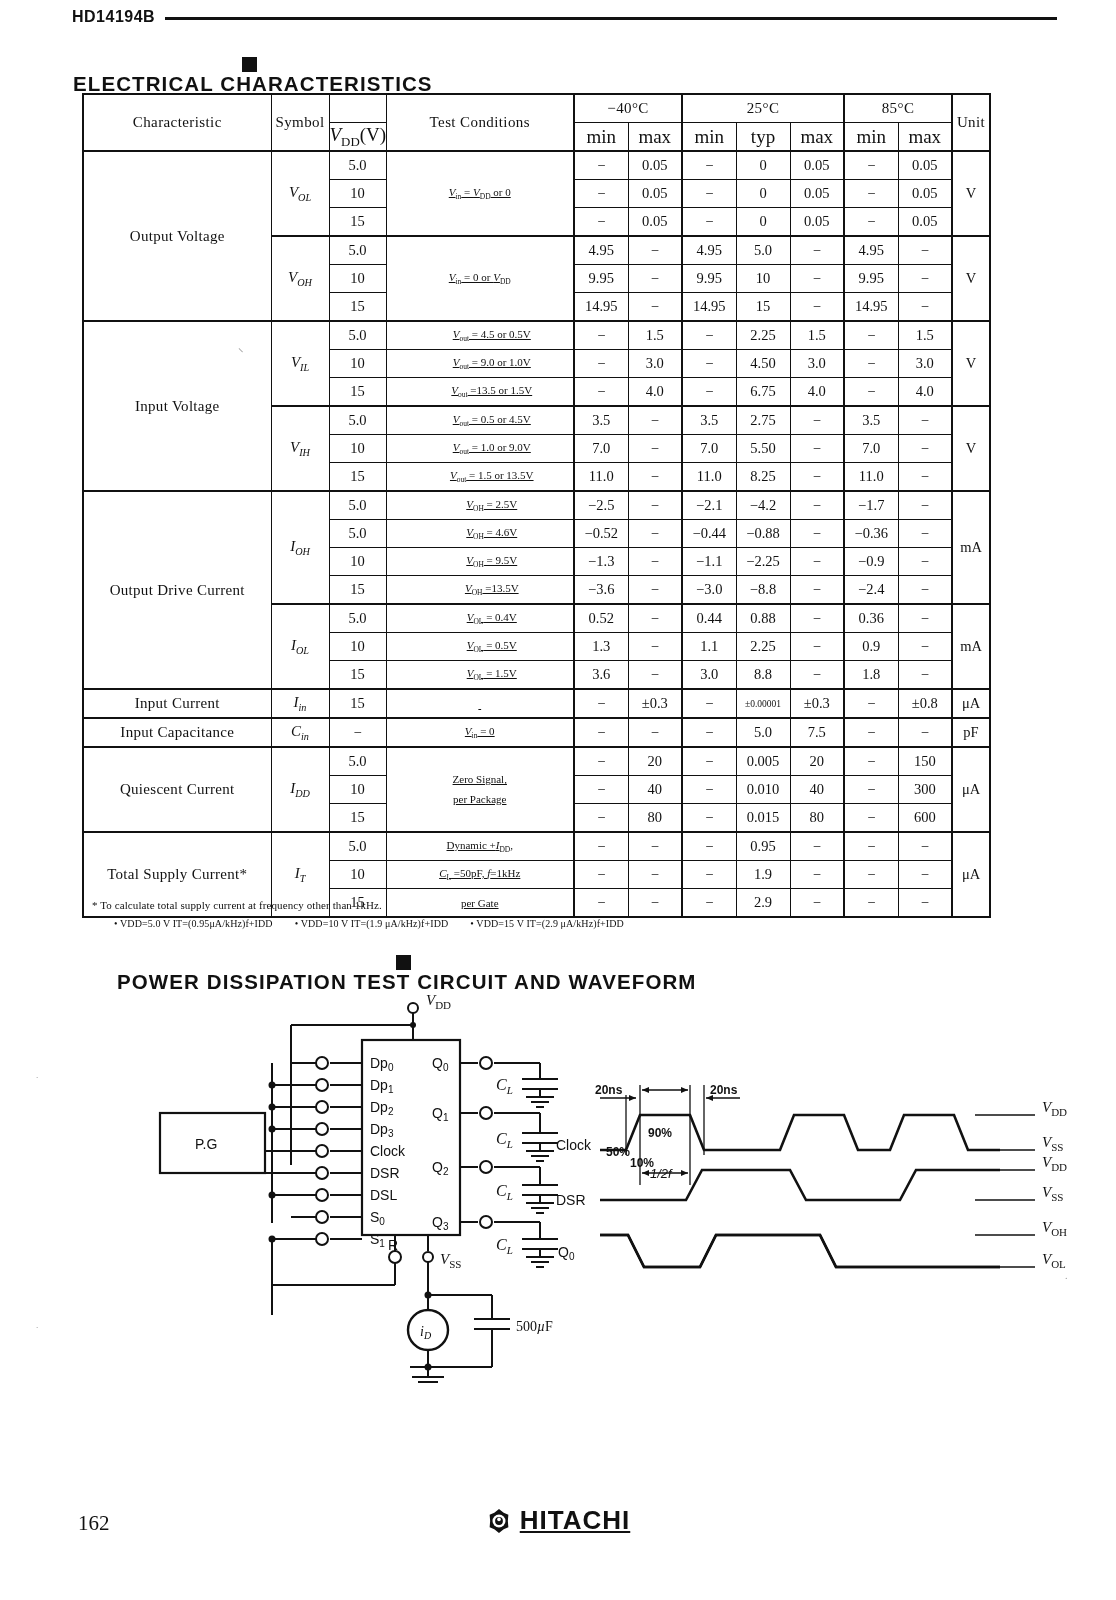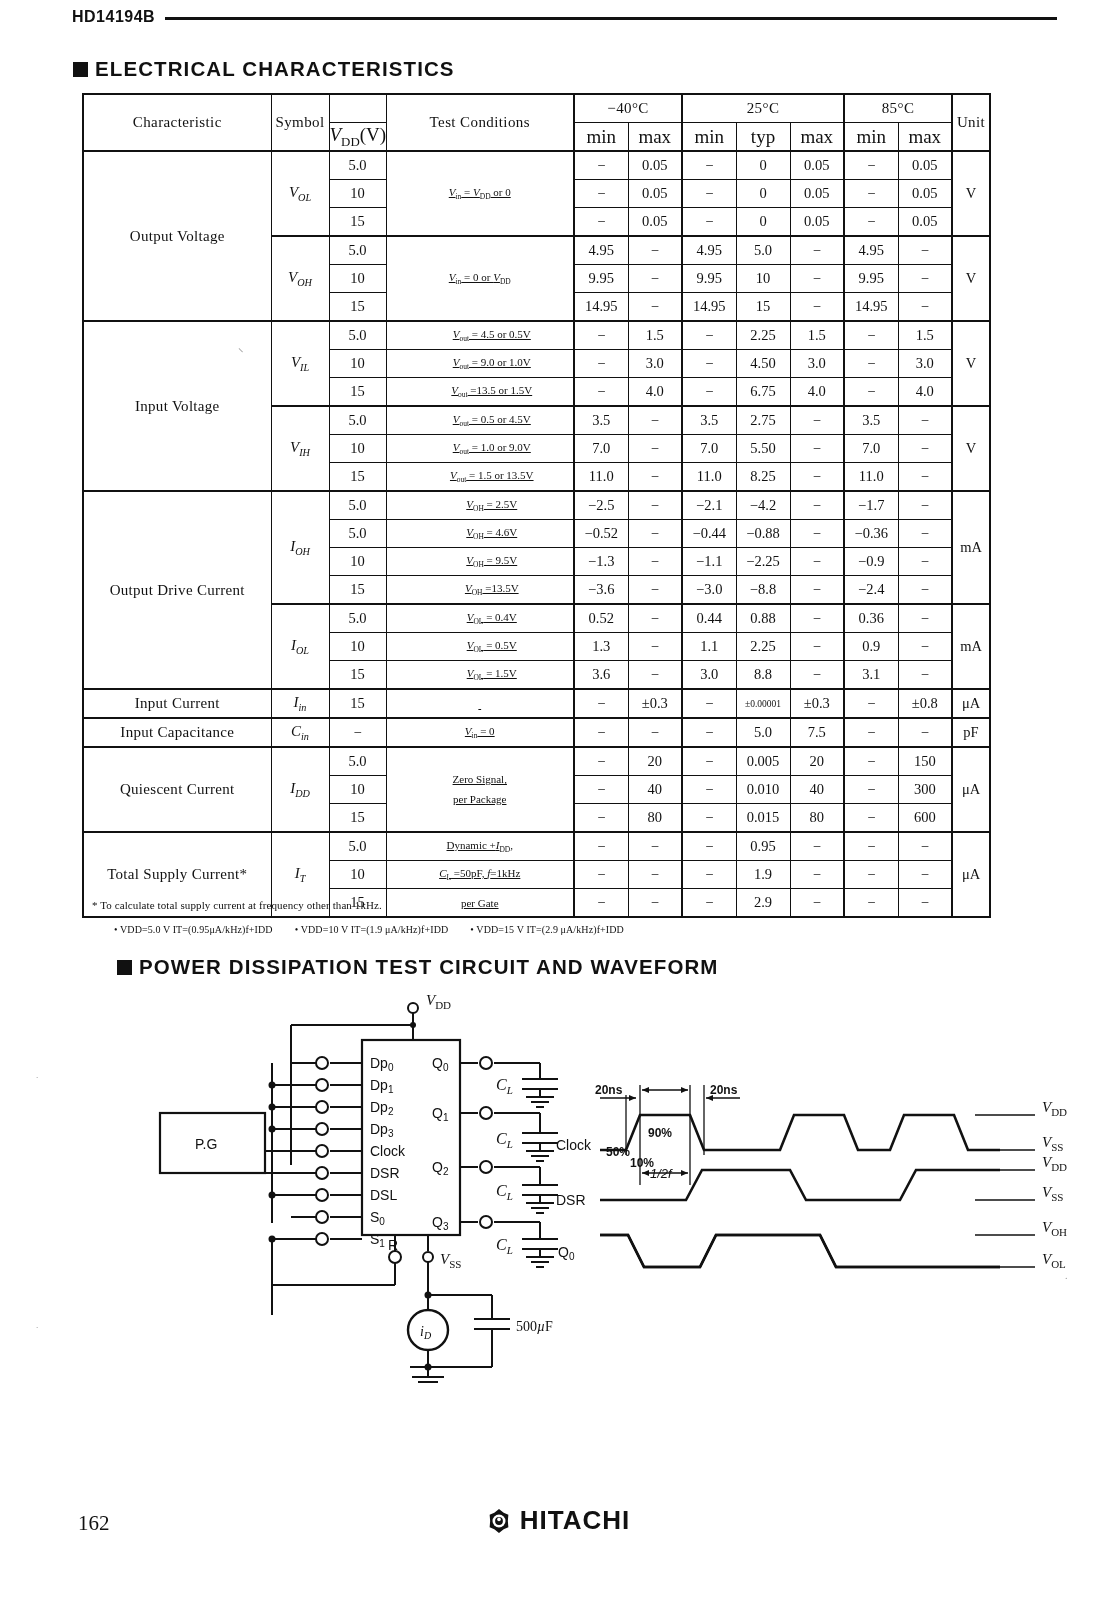--- a/index.html
+++ b/index.html
@@ -11,21 +11,21 @@
     position:relative;
     overflow:hidden;
   }
   .page { position:relative; width:1116px; height:1600px; }
 
   
   .pn-header { position:absolute; left:72px; top:8px; width:985px; display:flex; align-items:center; }
   .pn-header .pn { font-family:"Liberation Sans", sans-serif; font-weight:bold; font-size:16px; letter-spacing:.5px; white-space:nowrap; }
   .pn-header .rule { flex:1; height:3px; background:#111; margin-left:10px; margin-top:3px; }
 
-  .sec-head { position:absolute; font-family:"Liberation Sans", sans-serif; font-weight:bold; font-size:20.5px; letter-spacing:1.1px; display:flex; align-items:center; }
+  .sec-head { position:absolute; font-family:"Liberation Sans", sans-serif; font-weight:bold; font-size:20.5px; letter-spacing:1.1px; display:flex; align-items:center;flex-direction:column; }
   .sec-head .sq { width:15px; height:15px; background:#111; margin-right:7px; }
   #sec1 { left:73px; top:57px; }
   #sec2 { left:73px; top:955px;padding-left:44px; }
 
   
   .tbl-wrap { position:absolute; left:82px; top:93px; width:907px; }
   table.ec { border-collapse:collapse; width:907px; font-size:13.5px; font-family:"Liberation Serif", serif; table-layout:fixed; }
   table.ec td, table.ec th { border:1px solid #111; padding:0; text-align:center; font-weight:normal; vertical-align:middle; height:27px; }
   table.ec .thick-t { border-top:2.2px solid #111; }
   table.ec .thick-b { border-bottom:2.2px solid #111; }
@@ -38,30 +38,30 @@
   .cond { text-align:left; padding-left:17px; font-size:11px; white-space:nowrap;text-decoration:underline; }
   .cond.c2 { padding-left:24px; }
   .sym { font-style:italic; font-size:15px; }
   .num { font-size:14.5px; }
   .tiny { font-size:9.5px; }
   sub { font-size:.68em; }
   i.v { font-style:italic; }
 
   
   .fn { position:absolute; left:92px; top:897px; font-size:11px; line-height:1.55; letter-spacing:.1px; }
-  .fn .l2 { font-size:10px; margin-top:8px; }
+  .fn .l2 { font-size:10px; margin-top:2px; }
   .fn .l2 span.gap { display:inline-block; width:22px; }
 
   
   .fig { position:absolute; left:0px; top:985px; width:1116px; height:400px; }
   .fig svg { display:block; }
 
   
   .pgno { position:absolute; left:78px; top:1511px; font-size:21px; font-family:Liberation Serif, serif; }
-  .brand { position:absolute; left:0; top:1505px; width:1116px; text-align:center; display:flex; justify-content:center; align-items:center; }
+  .brand { position:absolute; left:0; top:1505px; width:1116px; text-align:center; display:flex; justify-content:center; align-items:center;text-decoration:underline; }
   .brand .mark { width:26px; height:26px; margin-right:8px; }
   .brand .txt { font-family:"Liberation Sans", sans-serif; font-weight:bold; font-size:26px; letter-spacing:1px; }
 
   .smudge1 { position:absolute; left:238px; top:344px; font-size:11px; color:#555; }
   .smudge2 { position:absolute; left:36px; top:1070px; font-size:9px; color:#888; }
   .smudge3 { position:absolute; left:36px; top:1320px; font-size:9px; color:#888; }
   .smudge4 { position:absolute; left:1065px; top:1270px; font-size:10px; color:#999; }
 </style>
 </head>
 <body>
@@ -333,21 +333,21 @@
           <td class="num">−</td>
         </tr>
         <tr>
           <td class="num">15</td>
           <td class="cond c2"><i class="v">V</i><sub>OL</sub> =  1.5V</td>
           <td class="num thick-l">3.6</td>
           <td class="num">−</td>
           <td class="num thick-l">3.0</td>
           <td class="num">8.8</td>
           <td class="num">−</td>
-          <td class="num thick-l">3.1</td>
+          <td class="num thick-l">1.8</td>
           <td class="num">−</td>
         </tr>
 
         <tr>
           <td class="lcell thick-t thick-l">Input Current</td>
           <td class="sym thick-t"><i class="v">I</i><sub>in</sub></td>
           <td class="num thick-t">15</td>
           <td class="cond thick-t">&nbsp;</td>
           <td class="num thick-t thick-l">−</td>
           <td class="num thick-t">±0.3</td>

